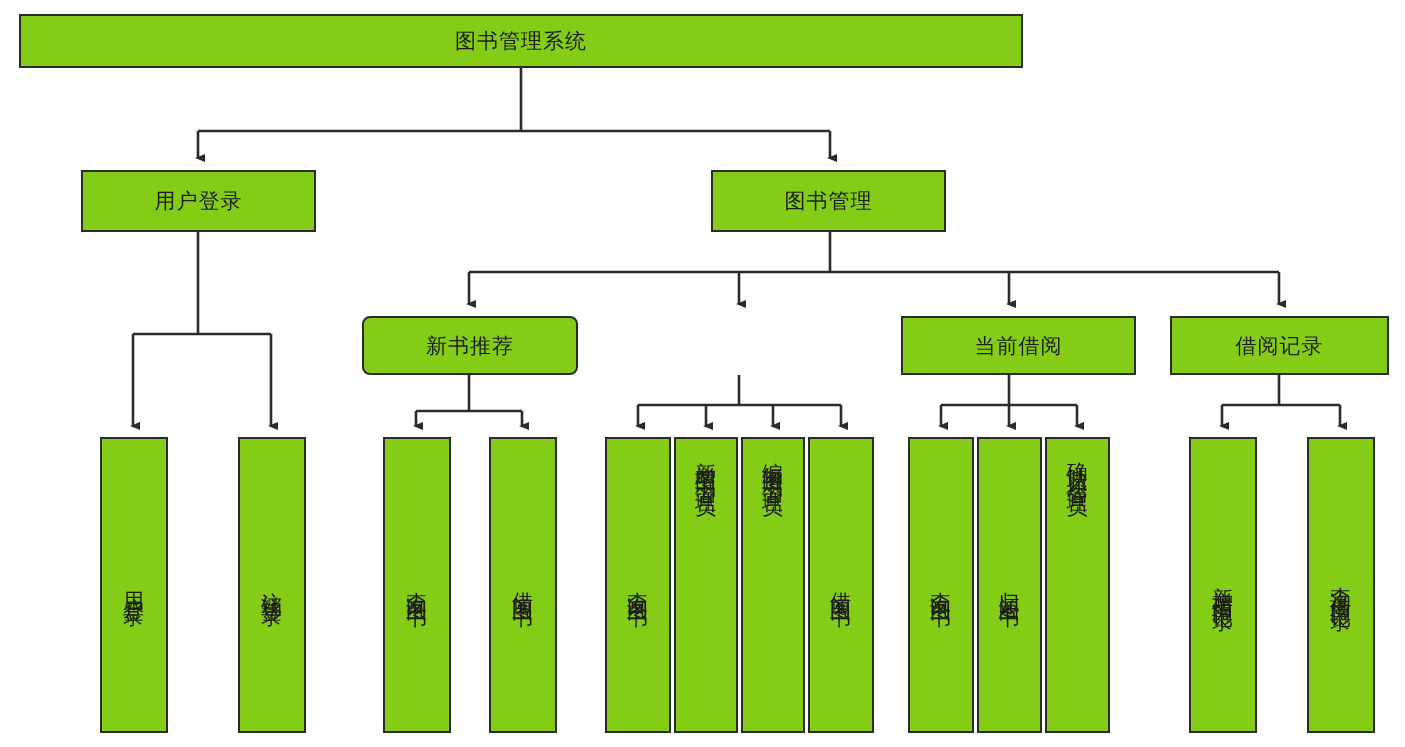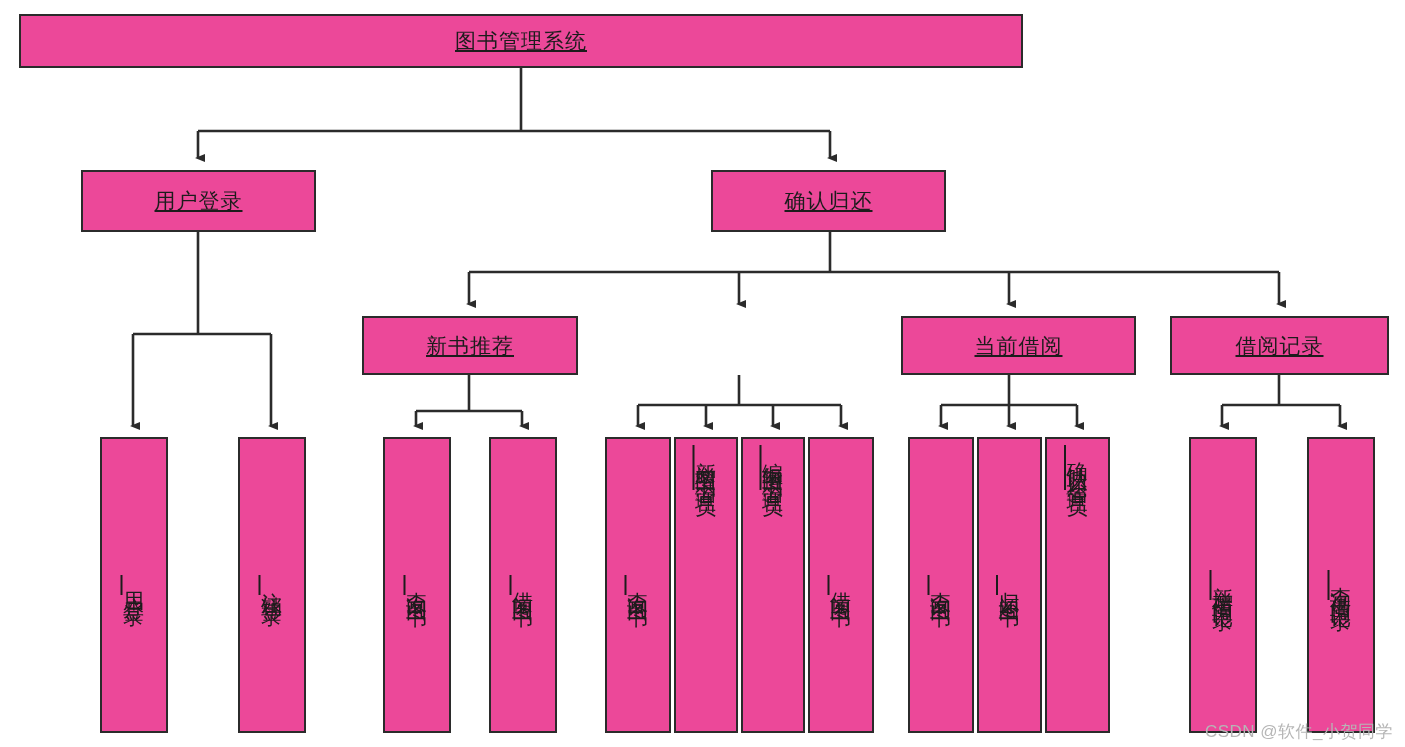--- a/index.html
+++ b/index.html
@@ -22,26 +22,25 @@
     left: 0;
     top: 0;
     width: 1405px;
     height: 747px;
     pointer-events: none;
   }
   .node {
     position: absolute;
     box-sizing: border-box;
     border: 2px solid #2b2b2b;
-    background: #ec4899;
+    background: #84cc16;
     display: flex;
     align-items: center;
     justify-content: center;
     color: #1c1c1c;
-    text-decoration: underline;
   }
   .node.h {
     font-size: 21px;
     letter-spacing: 1px;
   }
   .node.v {
     font-size: 21px;
     padding-top: 6px;
     padding-bottom: 6px;
     align-items: flex-start;
@@ -123,23 +122,23 @@
       <path d="M1279,375 L1279,405"></path>
       <path d="M1222,405 L1340,405"></path>
       <path d="M1222,405 L1222,426" marker-end="url(#arrow)"></path>
       <path d="M1340,405 L1340,426" marker-end="url(#arrow)"></path>
     </g>
   </svg>
 
   <div class="node h" style="left:19px; top:14px; width:1004px; height:54px;">图书管理系统</div>
 
   <div class="node h" style="left:81px; top:170px; width:235px; height:62px;">用户登录</div>
-  <div class="node h" style="left:711px; top:170px; width:235px; height:62px;">确认归还</div>
+  <div class="node h" style="left:711px; top:170px; width:235px; height:62px;">图书管理</div>
 
-  <div class="node h" style="left:362px; top:316px; width:216px; height:59px;">新书推荐</div>
+  <div class="node h" style="left:362px; top:316px; width:216px; height:59px;border-radius:8px;">新书推荐</div>
   <div class="node h" style="left:901px; top:316px; width:235px; height:59px;">当前借阅</div>
   <div class="node h" style="left:1170px; top:316px; width:219px; height:59px;">借阅记录</div>
 
   <div class="node v mid" style="left:100px; top:437px; width:68px; height:296px;">
     <span class="vtext">用户登录</span>
   </div>
   <div class="node v mid" style="left:238px; top:437px; width:68px; height:296px;">
     <span class="vtext">注销登录</span>
   </div>
 
@@ -173,15 +172,14 @@
     <span class="vtext">确认归还（管理员）</span>
   </div>
 
   <div class="node v mid" style="left:1189px; top:437px; width:68px; height:296px;">
     <span class="vtext">新增借阅记录</span>
   </div>
   <div class="node v mid" style="left:1307px; top:437px; width:68px; height:296px;">
     <span class="vtext">查询借阅记录</span>
   </div>
 
-  <div class="watermark">CSDN @软件_小贺同学</div>
 
 </div>
 
 </body></html>

